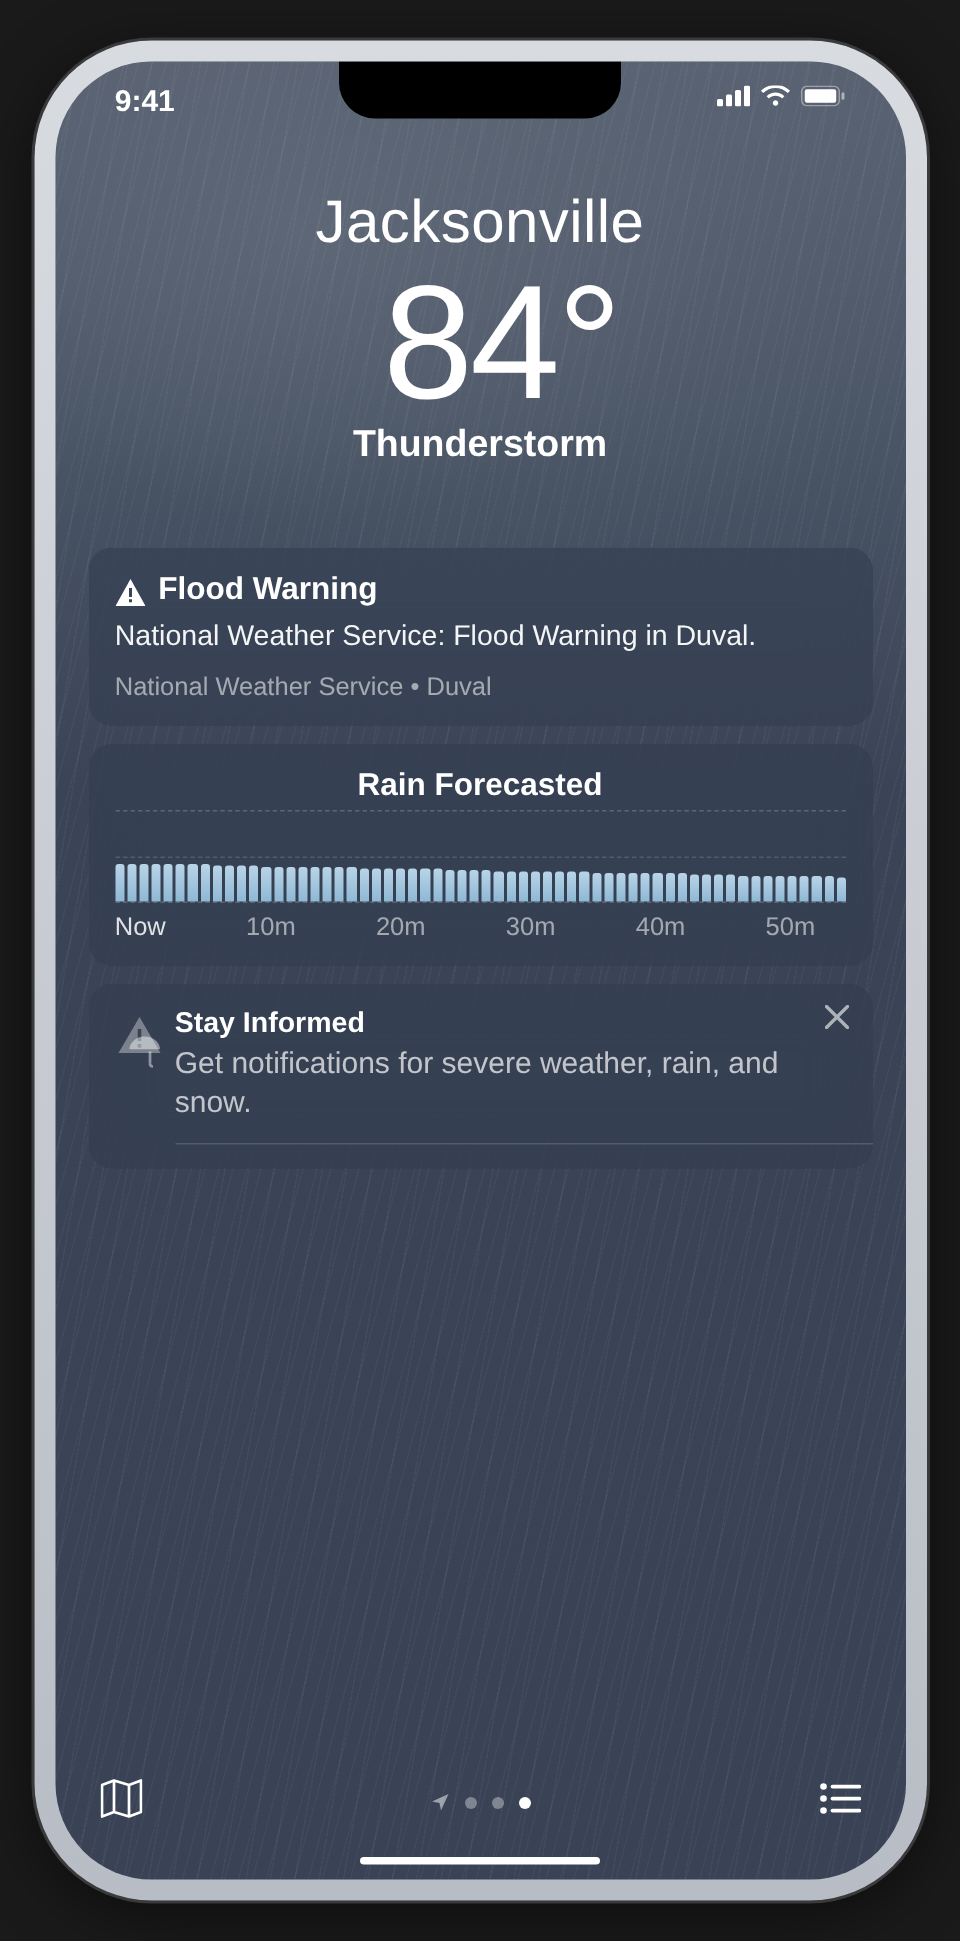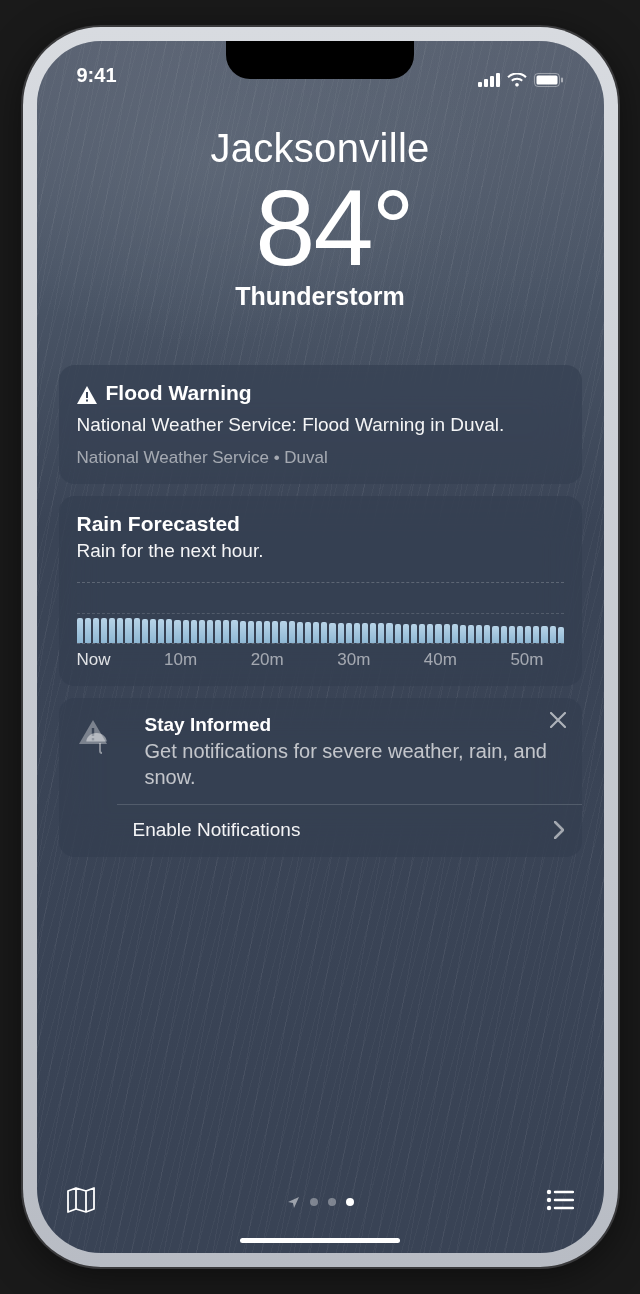--- a/index.html
+++ b/index.html
@@ -65,21 +65,21 @@
       z-index: 100;
     }
     .status-bar {
       position: absolute;
       top: 16px;
       left: 0;
       right: 0;
       height: 30px;
       display: flex;
       justify-content: space-between;
-      align-items: flex-end;
+      align-items: flex-start;
       padding: 0 40px;
       z-index: 50;
       color: #fff;
     }
     .status-time {
       font-size: 20px;
       font-weight: 600;
     }
     .status-icons {
       display: flex;
@@ -146,20 +146,21 @@
       margin-bottom: 10px;
     }
     .alert-footer {
       font-size: 17px;
       color: rgba(255,255,255,0.55);
     }
     .rain-card-title {
       font-size: 21px;
       font-weight: 700;
       margin-bottom: 4px;
+      text-align: center;
     }
     .rain-card-sub {
       font-size: 19px;
       color: rgba(255,255,255,0.95);
       margin-bottom: 20px;
     }
     .rain-chart {
       height: 62px;
       position: relative;
       border-top: 1px dashed rgba(255,255,255,0.2);
@@ -199,21 +200,21 @@
     }
     .rain-labels span:first-child {
       color: rgba(255,255,255,0.85);
       font-weight: 500;
     }
     .inform-card {
       position: relative;
     }
     .inform-header {
       display: flex;
-      gap: 28px;
+      gap: 0;
       margin-bottom: 14px;
     }
     .inform-icon-wrap {
       width: 40px;
       flex-shrink: 0;
       display: flex;
       align-items: flex-start;
       justify-content: center;
       padding-top: 4px;
     }
@@ -336,21 +337,20 @@
                 <rect x="9" y="13.5" width="2" height="2" fill="#3a4456"></rect>
               </svg>
             <div class="alert-title">Flood Warning</div>
           </div>
           <div class="alert-body">National Weather Service: Flood Warning in Duval.</div>
           <div class="alert-footer">National Weather Service  •  Duval</div>
         </div>
 
         <div class="card">
           <div class="rain-card-title">Rain Forecasted</div>
-          <div class="rain-card-sub">Rain for the next hour.</div>
           <div class="rain-chart">
             <div class="rain-bars" id="rain-bars">
                 <div class="rain-bar" style="height: 42%;"></div>
                 <div class="rain-bar" style="height: 42%;"></div>
                 <div class="rain-bar" style="height: 42%;"></div>
                 <div class="rain-bar" style="height: 42%;"></div>
                 <div class="rain-bar" style="height: 41%;"></div>
                 <div class="rain-bar" style="height: 41%;"></div>
                 <div class="rain-bar" style="height: 41%;"></div>
                 <div class="rain-bar" style="height: 41%;"></div>
@@ -434,26 +434,20 @@
                   <line x1="23" y1="25" x2="23" y2="33" stroke="rgba(255,255,255,0.45)" stroke-width="1.8"></line>
                   <path d="M23 33 Q23 35 25 35" stroke="rgba(255,255,255,0.45)" stroke-width="1.8" fill="none"></path>
                 </svg>
             </div>
             <div class="inform-text">
               <div class="inform-title">Stay Informed</div>
               <div class="inform-body">Get notifications for severe weather, rain, and snow.</div>
             </div>
           </div>
           <hr class="divider">
-          <div class="enable-row">
-            <div class="enable-label">Enable Notifications</div>
-            <svg width="10" height="18" viewBox="0 0 10 18">
-                <path d="M1 1 L9 9 L1 17" stroke="rgba(255,255,255,0.55)" stroke-width="2.5" fill="none" stroke-linecap="round" stroke-linejoin="round"></path>
-              </svg>
-          </div>
         </div>
 
       </div>
 
       <div class="bottom-bar">
         <div class="icon-btn">
           <svg width="28" height="26" viewBox="0 0 28 26">
               <path d="M1 4 L9 1 L19 4 L27 1 L27 22 L19 25 L9 22 L1 25 Z M9 1 L9 22 M19 4 L19 25" stroke="#fff" stroke-width="1.8" fill="none" stroke-linejoin="round"></path>
             </svg>
         </div>

